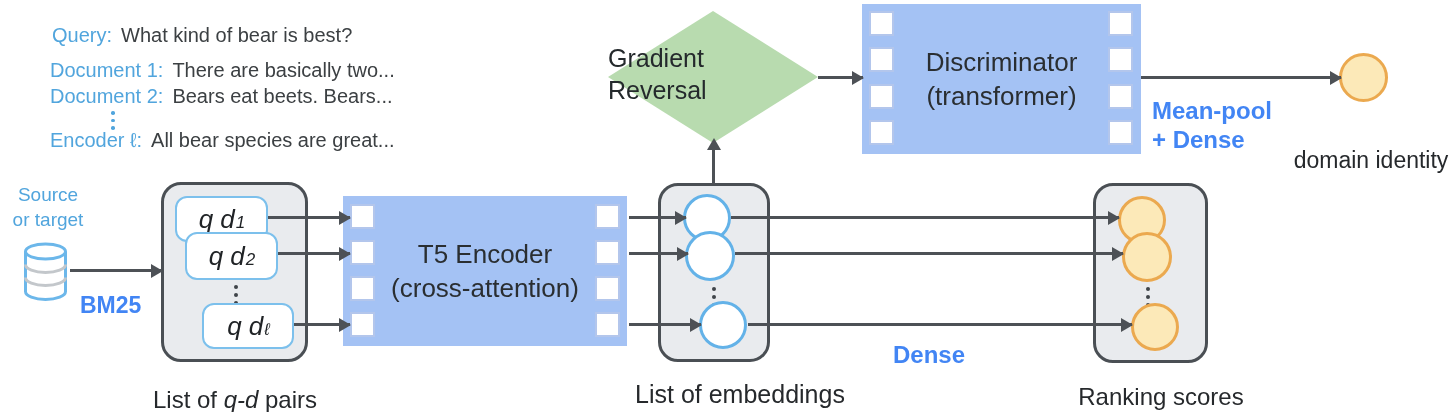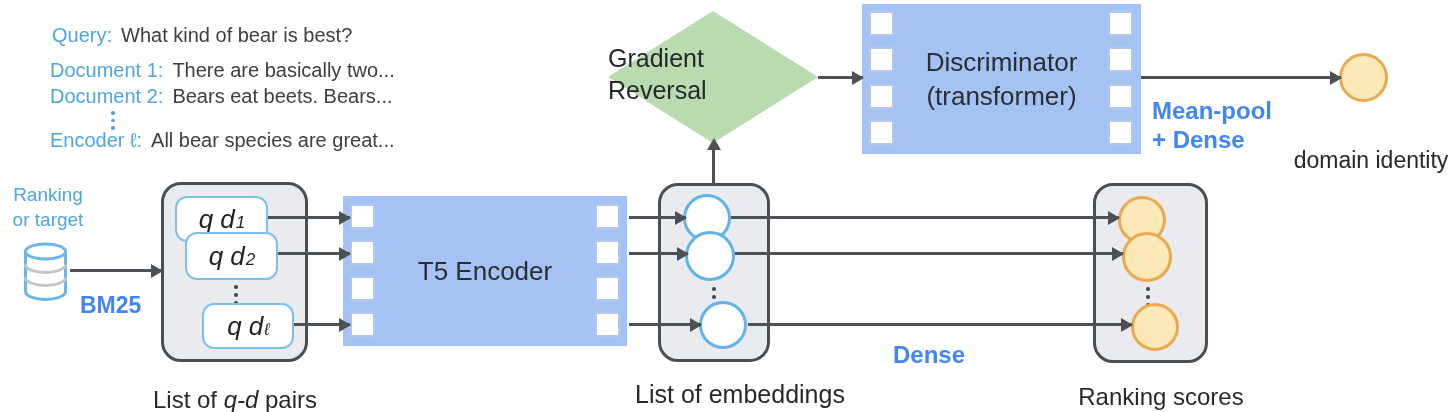--- a/index.html
+++ b/index.html
@@ -81,21 +81,21 @@
       <i></i>
       <i></i>
       <i></i>
     </div>
   <div class="ex-row" style="left:50px;top:129px">
     <span class="ex-label">Encoder ℓ:</span>
     <span class="ex-text">All bear species are great...</span>
   </div>
 
   <div class="src-label" style="left:0px;top:182px;width:96px">
-    <span>Ranking</span><br>
+    <span>Source</span><br>
     <span>or target</span>
   </div>
   <svg class="abs" style="left:22px;top:242px" width="47" height="59" viewBox="0 0 47 59">
     <path d="M3.5,9.5 v40 a20,8 0 0 0 40,0 v-40" fill="#fff" stroke="#6cb7ea" stroke-width="3"></path>
     <path d="M3.5,22.5 a20,8 0 0 0 40,0" fill="none" stroke="#c3c7cb" stroke-width="3"></path>
     <path d="M3.5,35.5 a20,8 0 0 0 40,0" fill="none" stroke="#c3c7cb" stroke-width="3"></path>
     <ellipse cx="23.5" cy="9.5" rx="20" ry="7.5" fill="#fff" stroke="#6cb7ea" stroke-width="3"></ellipse>
   </svg>
   <div class="blue-bold" style="left:80px;top:292px;font-size:23px">BM25</div>
 
@@ -117,20 +117,21 @@
     <span>q d</span>
       <sub>ℓ</sub>
   </div>
   <div class="caption" style="left:235px;top:386px">
     <span>List of </span><i>q-d</i><span> pairs</span>
   </div>
 
   <div class="blue-box" style="left:343px;top:196px;width:284px;height:150px">
     <div class="box-label">
       <span>T5 Encoder</span><br>
+      <span>(cross-attention)</span>
     </div>
     <div class="sq" style="left:7px;top:8px"></div>
     <div class="sq" style="left:7px;top:44px"></div>
     <div class="sq" style="left:7px;top:80px"></div>
     <div class="sq" style="left:7px;top:116px"></div>
     <div class="sq" style="left:252px;top:8px"></div>
     <div class="sq" style="left:252px;top:44px"></div>
     <div class="sq" style="left:252px;top:80px"></div>
     <div class="sq" style="left:252px;top:116px"></div>
   </div>

